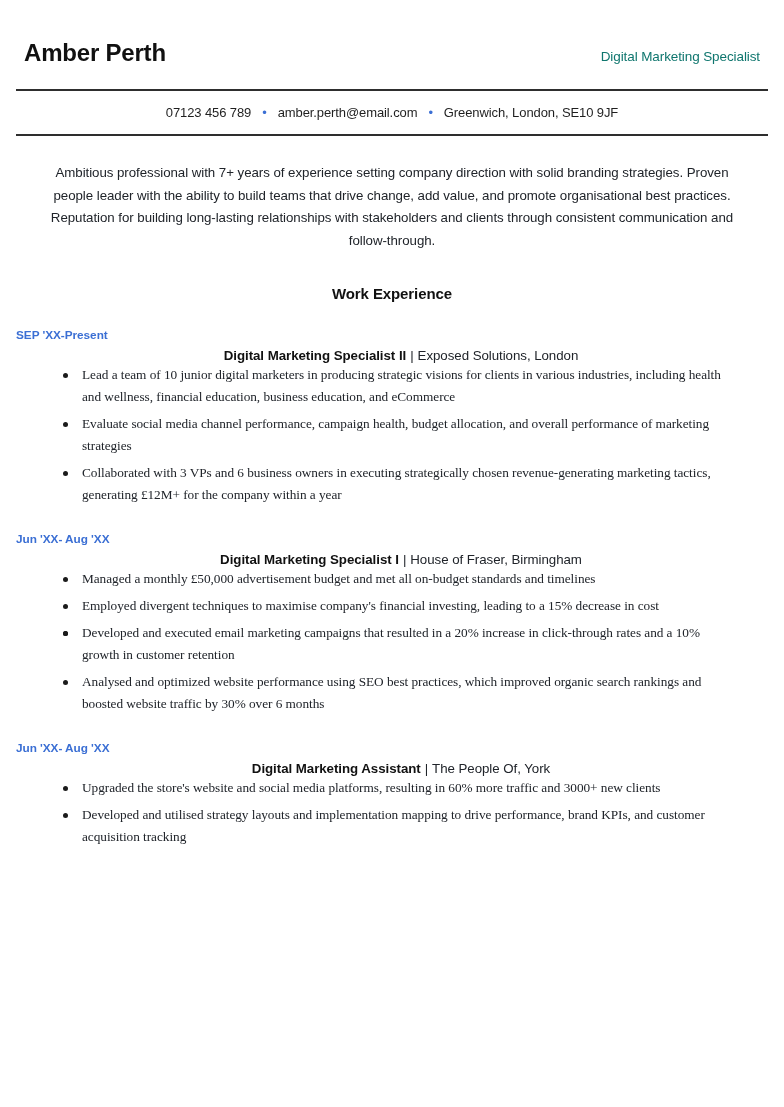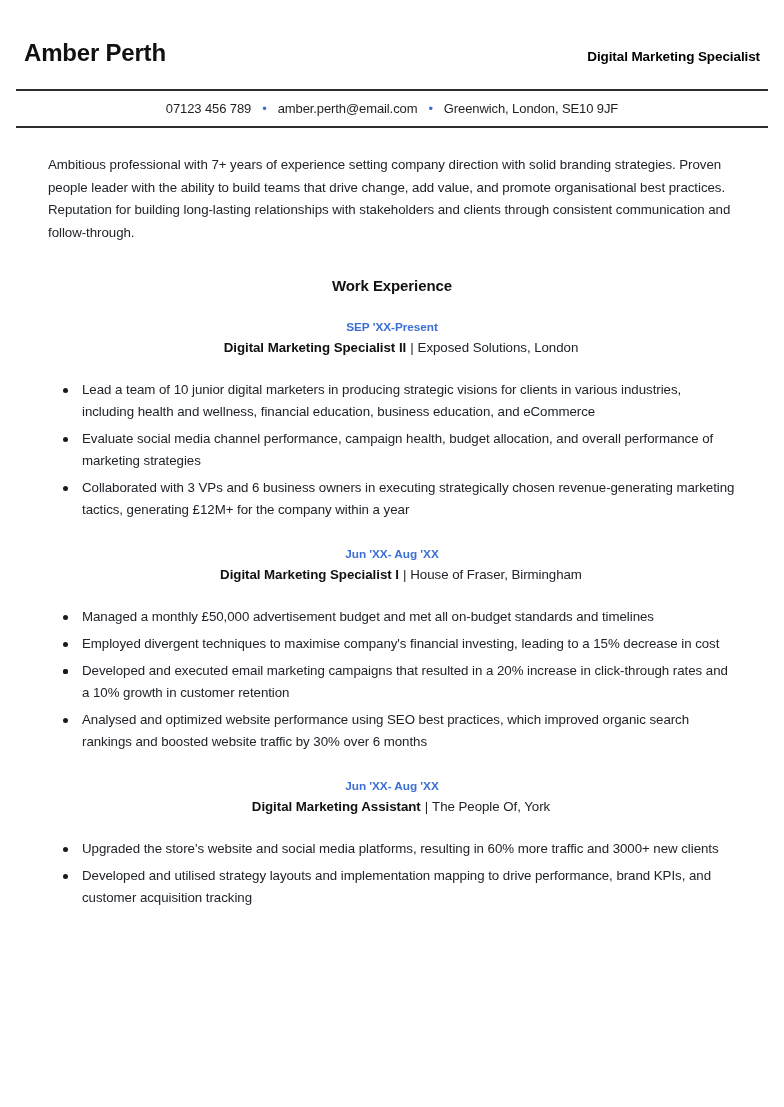--- a/index.html
+++ b/index.html
@@ -34,36 +34,36 @@
   }
   .name {
     font-size: 24px;
     font-weight: 700;
     letter-spacing: -0.2px;
     color: #111111;
     line-height: 1.1;
   }
   .headline {
     font-size: 13.5px;
-    font-weight: 700;
-    color: #000000;
+    font-weight: 400;
+    color: #0f766e;
     letter-spacing: -0.1px;
   }
 
   .rule {
     height: 0;
     border-top: 2px solid #2e2e2e;
     margin: 0;
   }
   .rule-top { margin-top: 22px; }
   .rule-bottom { margin-top: 0; }
 
   
   .contact {
-    height: 35px;
+    height: 43px;
     display: flex;
     align-items: center;
     justify-content: center;
     gap: 0;
     font-size: 13px;
     color: #1f1f1f;
     letter-spacing: -0.1px;
   }
   .contact .sep {
     color: #3b6fd4;
@@ -72,35 +72,35 @@
     line-height: 1;
   }
 
   
   .summary {
     margin: 26px 32px 0 32px;
     font-size: 13.3px;
     line-height: 22.5px;
     color: #20242a;
     letter-spacing: -0.05px;
+    text-align: center;
   }
 
   
   .section-title {
     text-align: center;
     font-size: 15px;
     font-weight: 700;
     color: #111111;
     margin: 33px 0 0 0;
     letter-spacing: -0.1px;
   }
 
   .job { margin-top: 26px; }
   .job-dates {
-    text-align: center;
     font-size: 11.8px;
     font-weight: 700;
     color: #3b6fd4;
     letter-spacing: -0.05px;
   }
   .job-heading {
     text-align: center;
     font-size: 13.3px;
     color: #20242a;
     margin-top: 6px;
@@ -114,22 +114,23 @@
   .job-heading .pipe {
     padding: 0 4px;
     font-weight: 400;
     color: #20242a;
   }
   .job-heading .job-company { font-weight: 400; text-align: center; }
 
   
   ul.bullets {
     list-style: none;
-    margin: 24px 32px 0 32px;
+    margin: 1px 32px 0 32px;
     padding: 0;
+    font-family: Liberation Serif, serif;
   }
   ul.bullets li {
     position: relative;
     padding-left: 34px;
     font-size: 13.3px;
     line-height: 22px;
     color: #20242a;
     margin-bottom: 5px;
     letter-spacing: -0.05px;
   }

